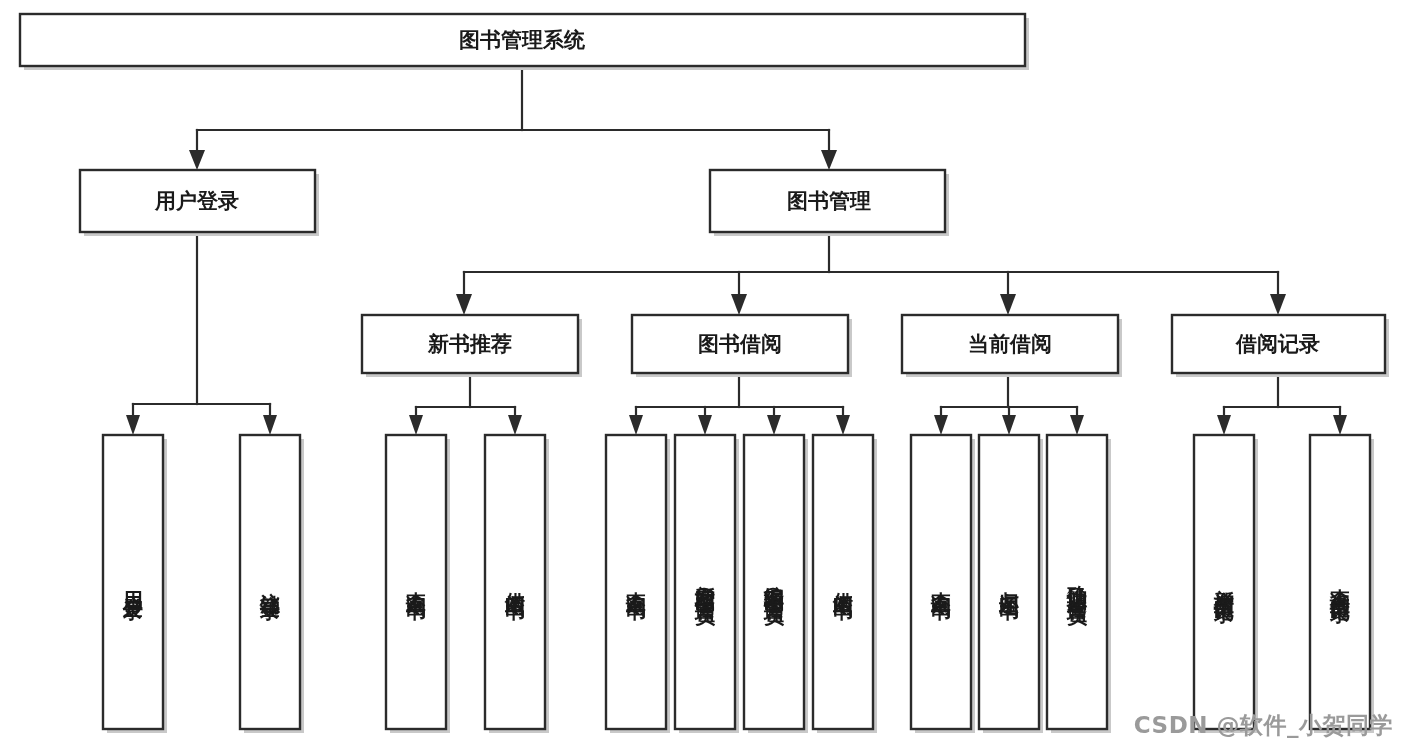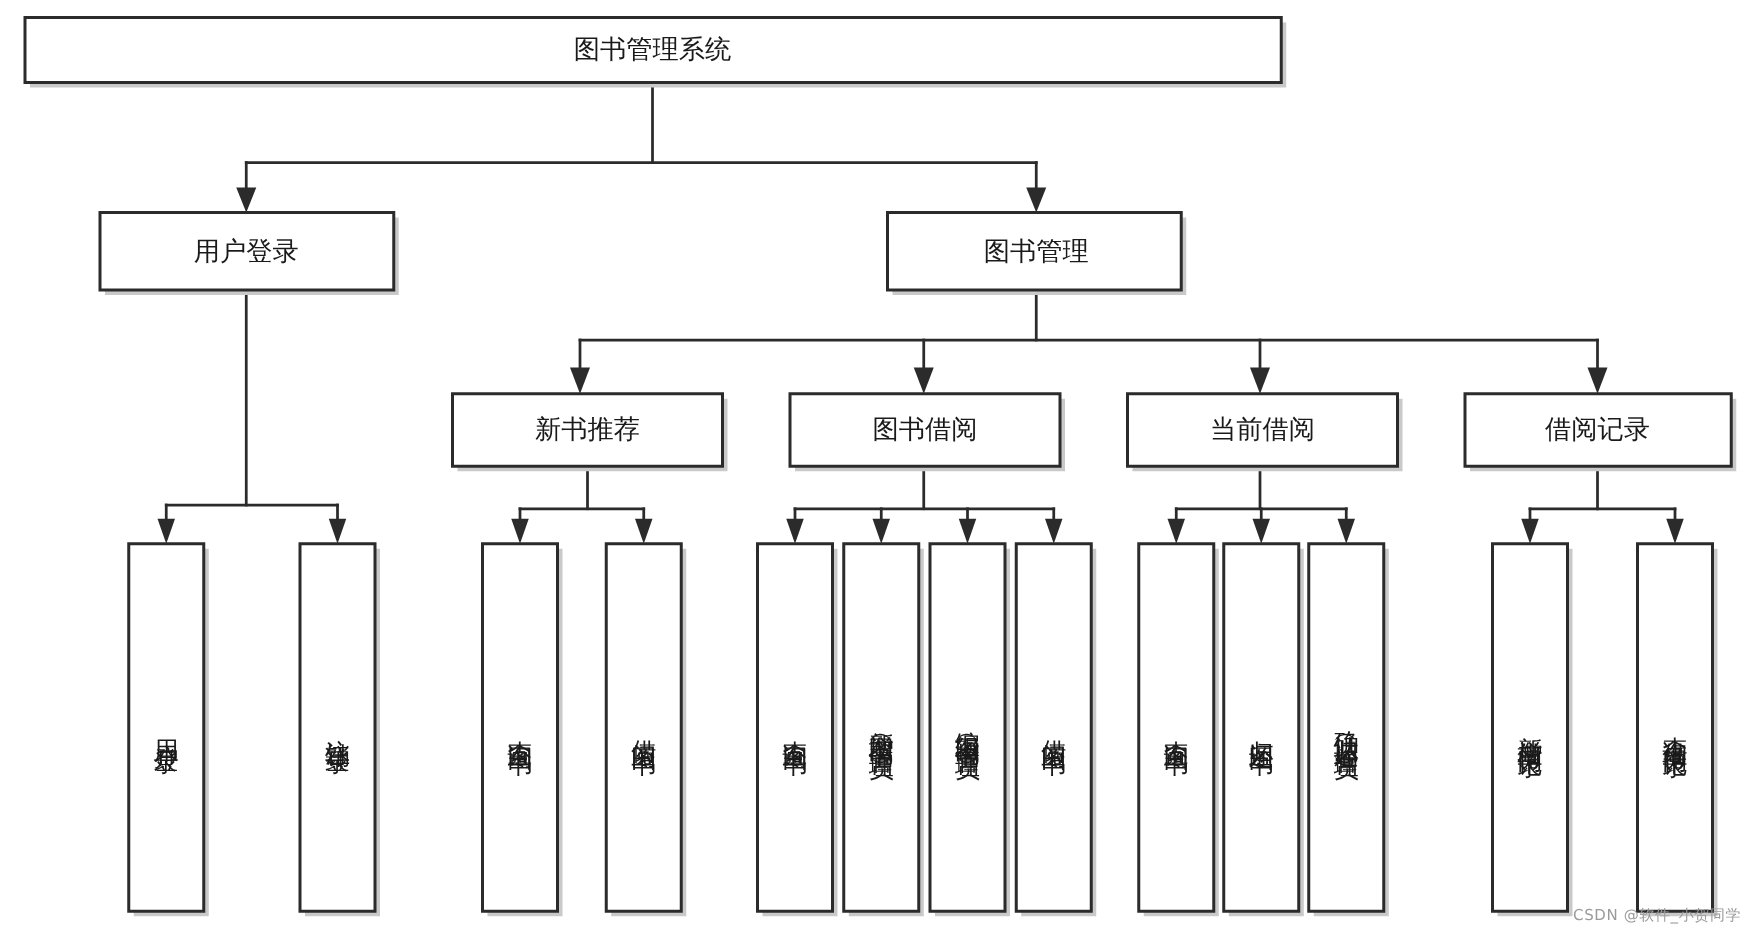--- a/index.html
+++ b/index.html
@@ -11,20 +11,21 @@
     width: 1405px;
     height: 747px;
     font-family: "DejaVu Sans", "Liberation Sans", sans-serif;
     overflow: hidden;
   }
   #diagram-root {
     position: relative;
     width: 1405px;
     height: 747px;
     background: #ffffff;
+    font-weight: bold;
   }
   svg#tree-svg {
     position: absolute;
     left: 0;
     top: 0;
     width: 1405px;
     height: 747px;
   }
   .node-box {
     fill: #ffffff;
@@ -65,21 +66,21 @@
     align-items: center;
     justify-content: center;
     white-space: nowrap;
     pointer-events: none;
   }
   .watermark {
     position: absolute;
     right: 12px;
     bottom: 6px;
     font-family: "DejaVu Sans", "Liberation Sans", sans-serif;
-    font-size: 12px;
+    font-size: 23px;
     color: #9a9a9a;
     letter-spacing: 0.5px;
     user-select: none;
   }
 </style>
 </head>
 <body>
 
 <div id="diagram-root">
 

